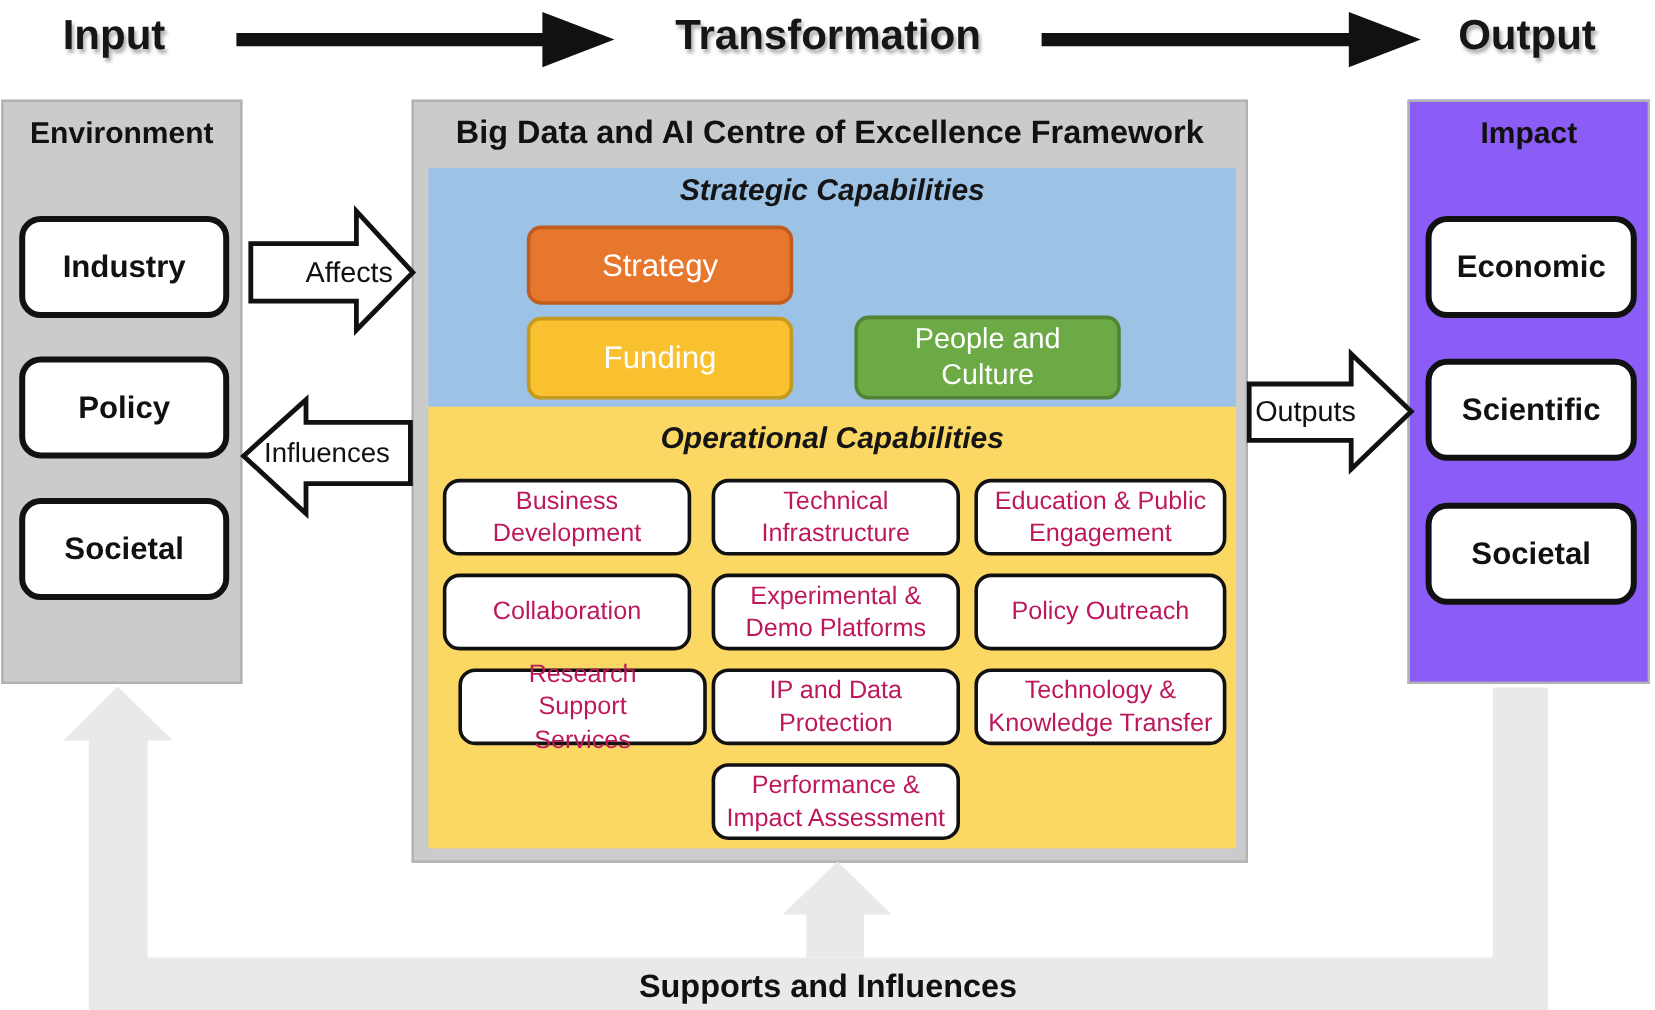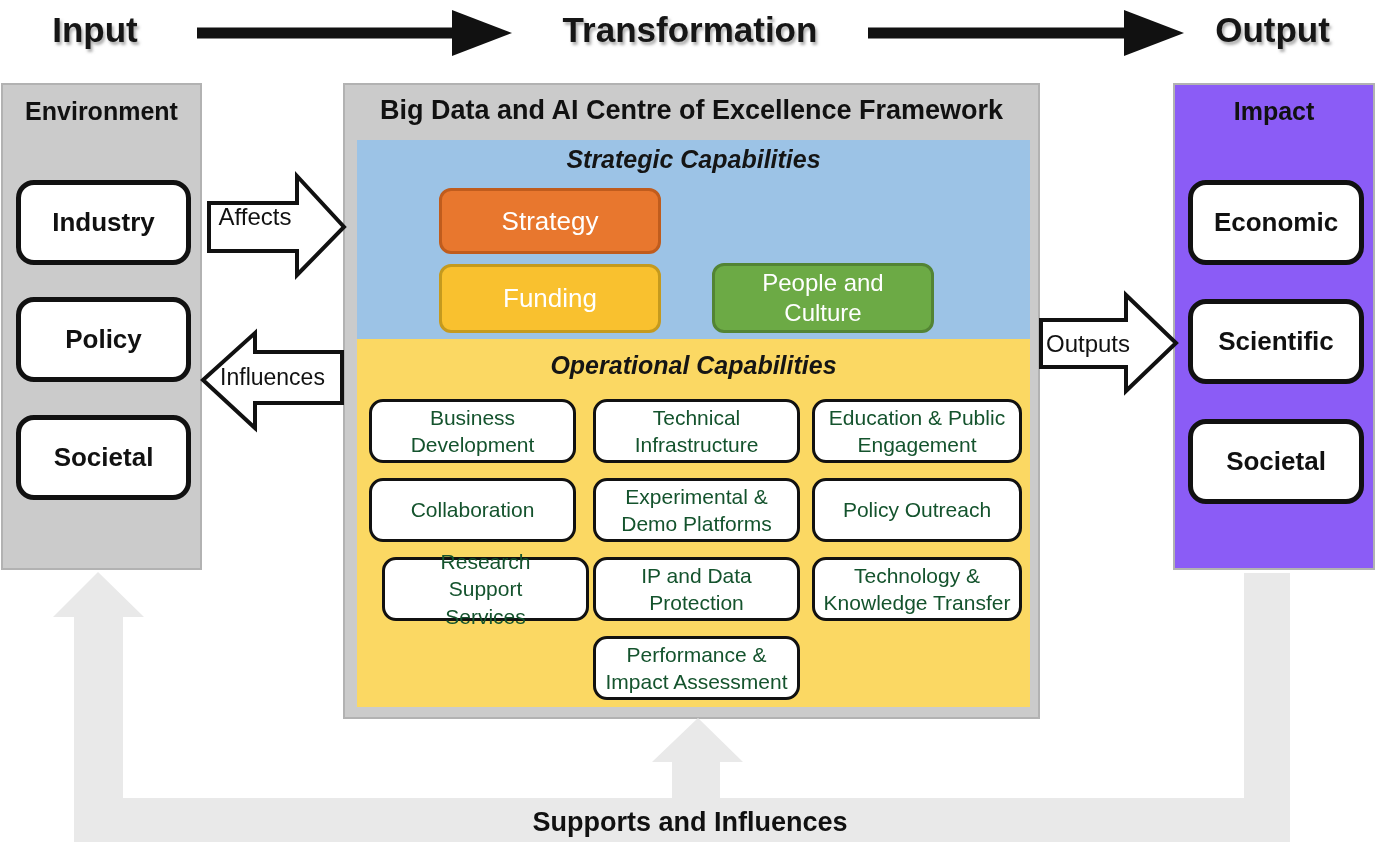--- a/index.html
+++ b/index.html
@@ -32,21 +32,21 @@
     width:100%;text-align:center;font-size:25px;font-weight:bold;font-style:italic;color:#151515;
   }
   .strat-box{
     position:absolute;border:3px solid;border-radius:12px;box-sizing:border-box;
     display:flex;align-items:center;justify-content:center;text-align:center;
     color:#ffffff;font-size:26px;line-height:1.25;
   }
   .op-box{
     position:absolute;background:#ffffff;border:3px solid #111111;border-radius:14px;
     box-sizing:border-box;display:flex;align-items:center;justify-content:center;
-    font-size:21px;line-height:1.3;color:#14532d;text-align:center;padding:2px 8px;
+    font-size:21px;line-height:1.3;color:#be185d;text-align:center;padding:2px 8px;
   }
   
   .conn-label{
     position:absolute;display:flex;align-items:center;justify-content:center;
     color:#111;font-size:24px;z-index:6;
   }
   #supports-label{
     position:absolute;left:390px;top:803px;width:600px;height:39px;
     display:flex;align-items:center;justify-content:center;
     font-size:27px;font-weight:bold;color:#111;z-index:6;
@@ -112,18 +112,18 @@
     <line x1="197" y1="33" x2="455" y2="33" stroke-width="11" stroke="#111111" style="stroke: rgb(17, 17, 17);"></line>
     <polygon points="452,10 452,56 512,33" fill="#111111" style="fill: rgb(17, 17, 17);"></polygon>
     <line x1="868" y1="33" x2="1127" y2="33" stroke-width="11" stroke="#111111" style="stroke: rgb(17, 17, 17);"></line>
     <polygon points="1124,10 1124,56 1184,33" fill="#111111" style="fill: rgb(17, 17, 17);"></polygon>
 
     <polygon points="209,203 297,203 297,176 344,227 297,275 297,251 209,251" stroke-width="4" stroke-linejoin="miter" fill="#ffffff" stroke="#111111" style="fill: rgb(255, 255, 255); stroke: rgb(17, 17, 17);"></polygon>
     <polygon points="203,380 255,333 255,352 342,352 342,403 255,403 255,428" stroke-width="4" stroke-linejoin="miter" fill="#ffffff" stroke="#111111" style="fill: rgb(255, 255, 255); stroke: rgb(17, 17, 17);"></polygon>
     <polygon points="1041,320 1126,320 1126,295 1176,343 1126,391 1126,367 1041,367" stroke-width="4" stroke-linejoin="miter" fill="#ffffff" stroke="#111111" style="fill: rgb(255, 255, 255); stroke: rgb(17, 17, 17);"></polygon>
   </svg>
 
-  <div class="conn-label" style="left:207px;top:193px;width:96px;height:47px;">Affects</div>
+  <div class="conn-label" style="left:207px;top:204px;width:96px;height:47px;padding-left:36px;">Affects</div>
   <div class="conn-label" style="left:203px;top:353px;width:139px;height:49px;font-size:23px;">Influences</div>
   <div class="conn-label" style="left:1041px;top:321px;width:94px;height:45px;">Outputs</div>
   <div id="supports-label">Supports and Influences</div>
 
 </div>
 
 </body></html>

